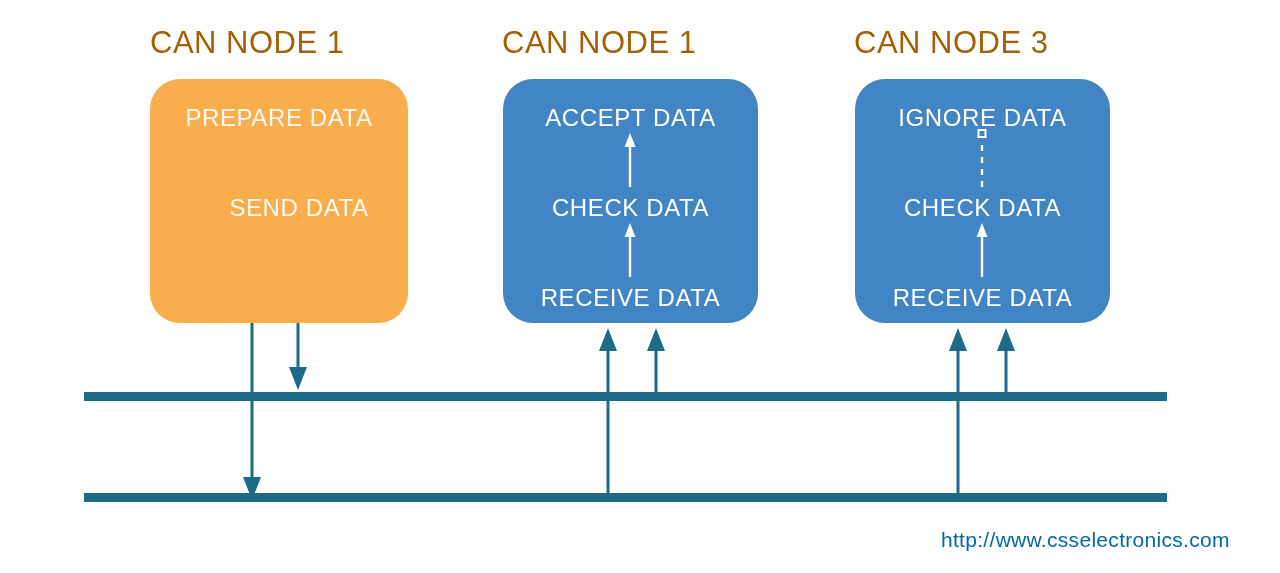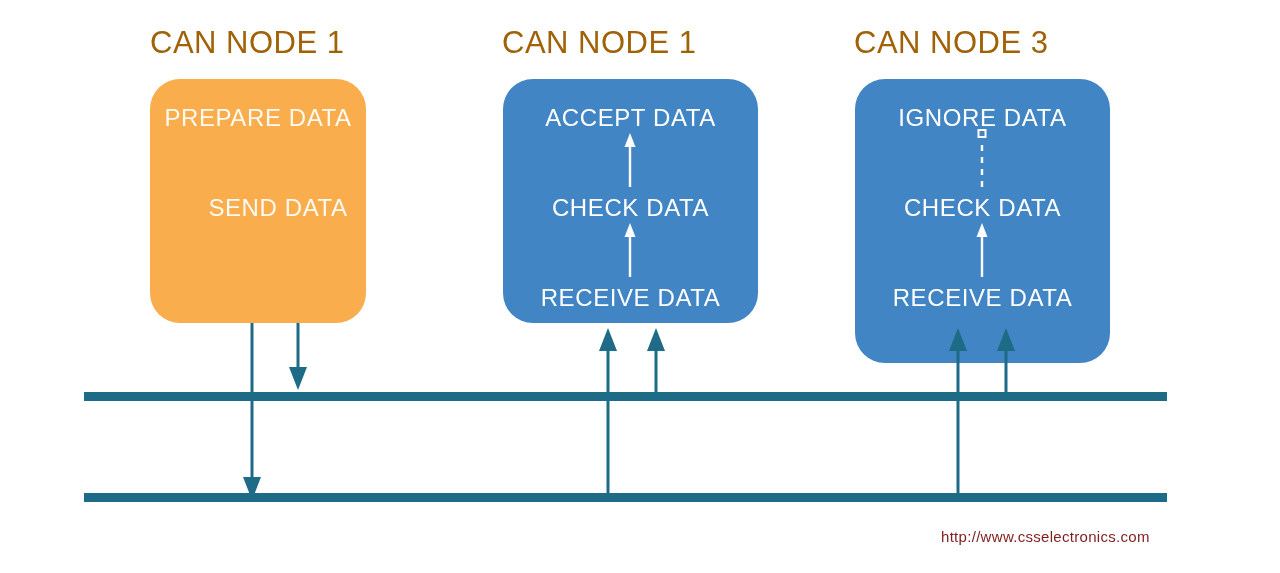--- a/index.html
+++ b/index.html
@@ -52,37 +52,37 @@
   .svg-layer {
     position: absolute;
     left: 0;
     top: 0;
     width: 1280px;
     height: 573px;
     overflow: visible;
   }
   .url-text {
     position: absolute;
-    color: #7f1d1d;
-    font-size: 15px;
+    color: #0369a1;
+    font-size: 21px;
     letter-spacing: 0.3px;
     white-space: nowrap;
     line-height: 1;
   }
 </style>
 </head>
 <body>
 
 <div id="canvas">
 
   <div class="node-title" style="left:150px; top:27px; width:258px;">CAN NODE 1</div>
   <div class="node-title" style="left:502px; top:27px; width:256px;">CAN NODE 1</div>
   <div class="node-title" style="left:854px; top:27px; width:256px;">CAN NODE 3</div>
 
-  <div class="node-box orange" style="left:150px; top:79px; width:216px; height:244px;">
+  <div class="node-box orange" style="left:150px; top:79px; width:258px; height:244px;">
     <div class="step-label" style="top:27px;">PREPARE DATA</div>
     <div class="step-label" style="top:117px;margin-left:40px;">SEND DATA</div>
   </div>
 
   <div class="node-box blue" style="left:503px; top:79px; width:255px; height:244px;text-decoration:underline;">
     <div class="step-label white" style="top:27px;">ACCEPT DATA</div>
     <div class="step-label white" style="top:117px;">CHECK DATA</div>
     <div class="step-label white" style="top:207px;">RECEIVE DATA</div>
 
     <svg class="svg-layer" style="width:255px; height:244px;" viewBox="0 0 255 244">
@@ -92,21 +92,21 @@
         <polygon points="127,54 121.5,68 132.5,68" fill="#ffffff"></polygon>
       </g>
 
       <g>
         <line x1="127" y1="198" x2="127" y2="152" stroke="#ffffff" stroke-width="2.4"></line>
         <polygon points="127,144 121.5,158 132.5,158" fill="#ffffff"></polygon>
       </g>
     </svg>
   </div>
 
-  <div class="node-box blue" style="left:855px; top:79px; width:255px; height:284px;">
+  <div class="node-box blue" style="left:855px; top:79px; width:255px; height:244px;">
     <div class="step-label white" style="top:27px;">IGNORE DATA</div>
     <div class="step-label white" style="top:117px;">CHECK DATA</div>
     <div class="step-label white" style="top:207px;">RECEIVE DATA</div>
 
     <svg class="svg-layer" style="width:255px; height:244px;" viewBox="0 0 255 244">
 
       <g>
         <line x1="127" y1="108" x2="127" y2="63" stroke="#ffffff" stroke-width="2.4" stroke-dasharray="6 6"></line>
         <rect x="123.5" y="51" width="7" height="7" fill="none" stroke="#ffffff" stroke-width="2"></rect>
       </g>

